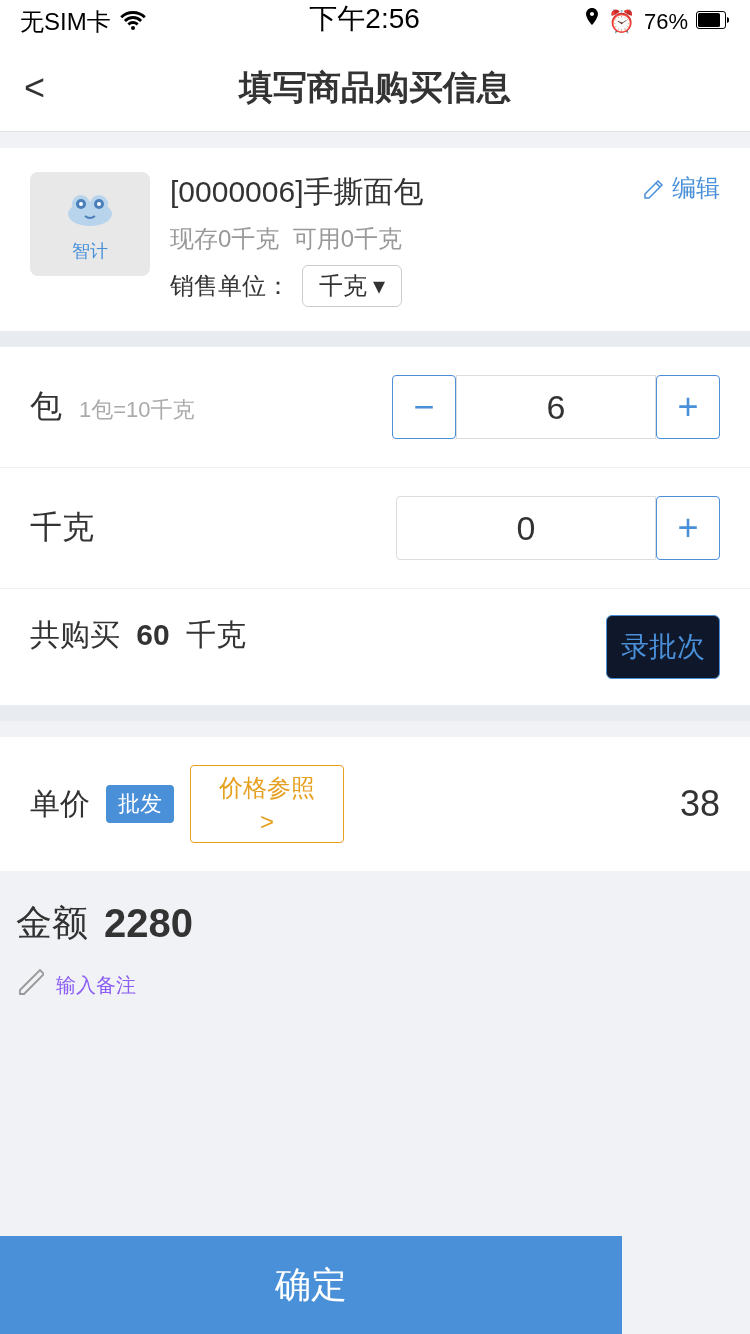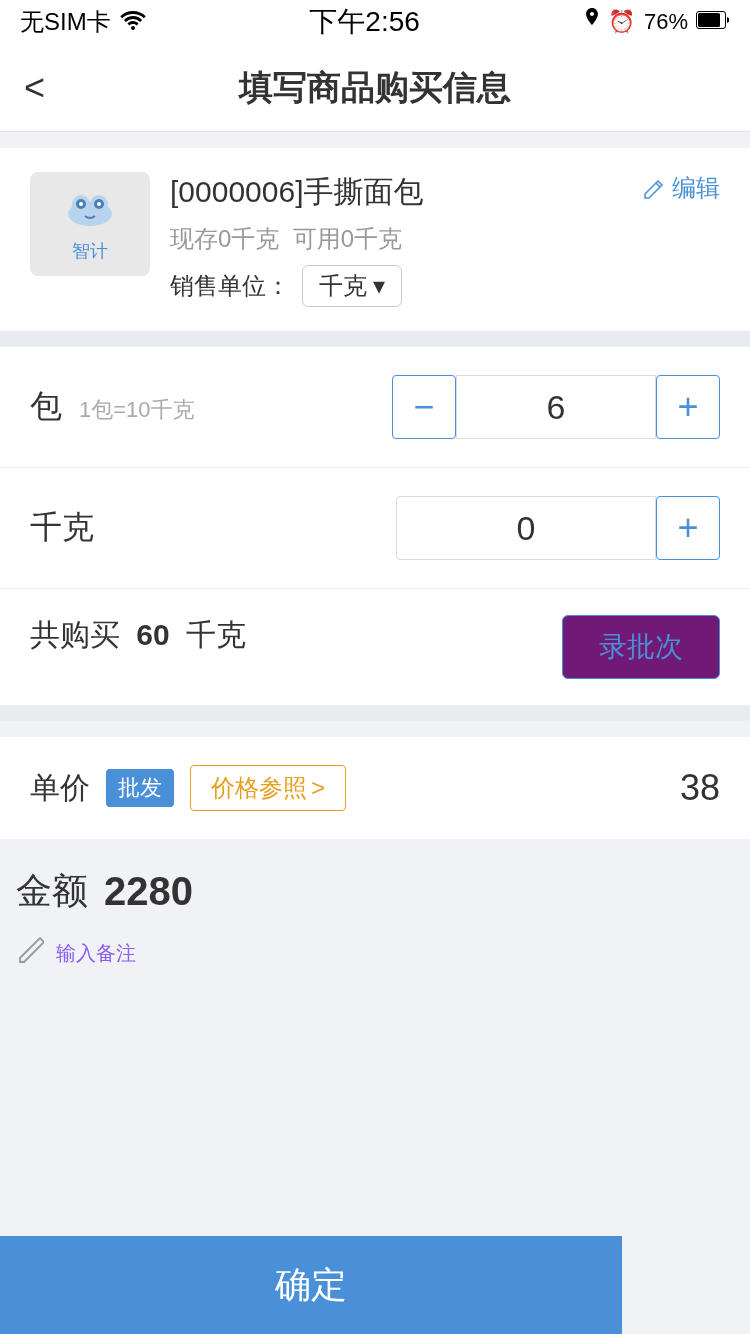--- a/index.html
+++ b/index.html
@@ -11,21 +11,20 @@
       background: #f0f2f5;
       position: relative;
     }
 
     
     .status-bar {
       width: 100%;
       height: 44px;
       background: #fff;
       display: flex;
-      align-items: center;
       justify-content: space-between;
       padding: 0 20px;
       font-size: 26px;
       color: #000;
     }
     .status-left { display: flex; align-items: center; gap: 8px; font-size: 24px; }
     .status-center { font-size: 28px; font-weight: 500; }
     .status-right { display: flex; align-items: center; gap: 8px; font-size: 22px; }
 
     
@@ -203,24 +202,24 @@
       font-size: 30px;
       color: #333;
     }
     .summary-text span {
       color: #333;
       font-weight: 500;
     }
     .batch-btn {
       border: 1px solid #4a90d9;
       border-radius: 6px;
-      padding: 12px 36px;
+      padding: 12px 14px;
       color: #4a90d9;
       font-size: 28px;
-      background: #701a75;
+      background: #0f172a;
       cursor: pointer;
     }
 
     
     .price-section {
       background: #fff;
       margin-top: 16px;
       padding: 28px 30px;
       display: flex;
       align-items: center;
@@ -235,28 +234,29 @@
     .price-tag {
       background: #4a90d9;
       color: #fff;
       font-size: 22px;
       padding: 4px 12px;
       border-radius: 4px;
     }
     .price-ref-btn {
       border: 1px solid #e6a020;
       border-radius: 4px;
-      padding: 6px 20px;
+      padding: 6px 28px;
       color: #e6a020;
       font-size: 24px;
       display: flex;
       align-items: center;
       gap: 4px;
       background: #fff;
       cursor: pointer;
+      flex-direction: column;
     }
     .price-value {
       font-size: 36px;
       color: #333;
       font-weight: 500;
     }
 
     
     .amount-section {
       background: #f0f2f5;

